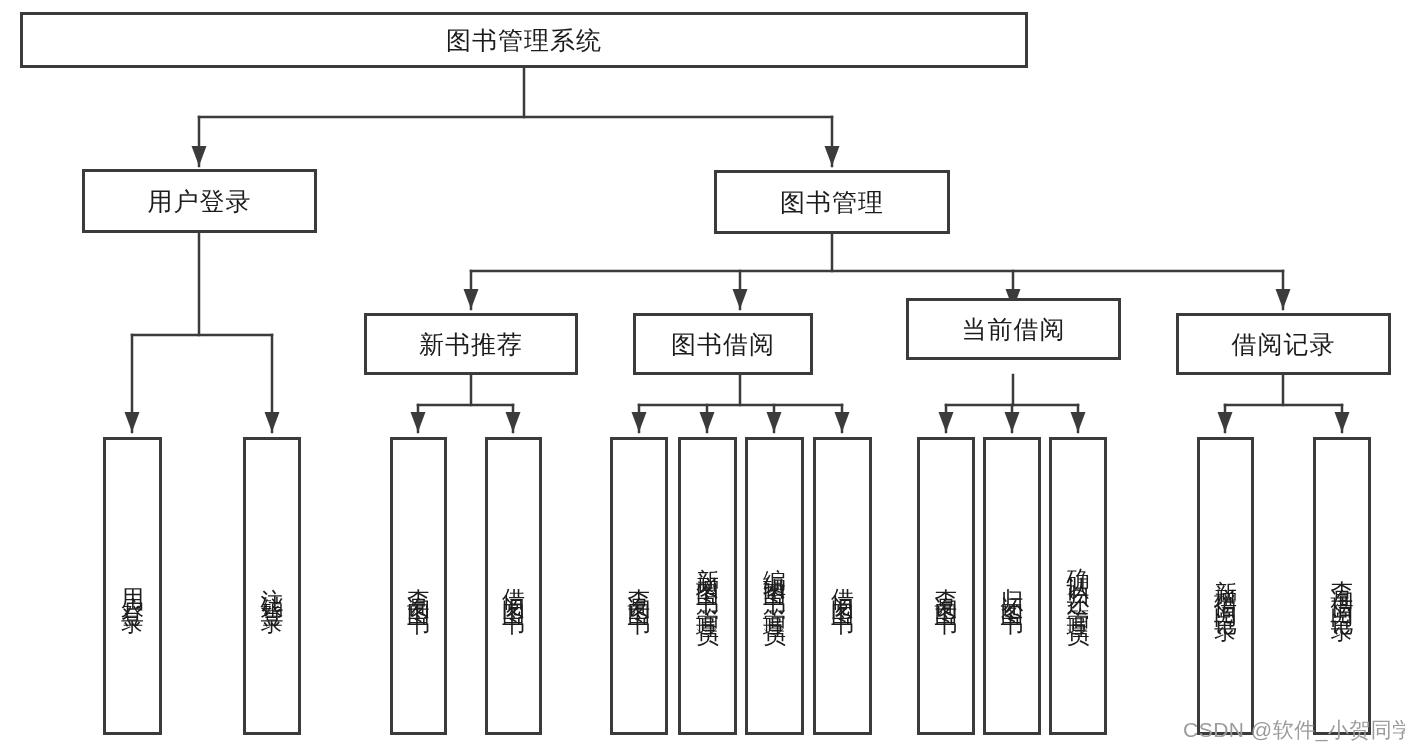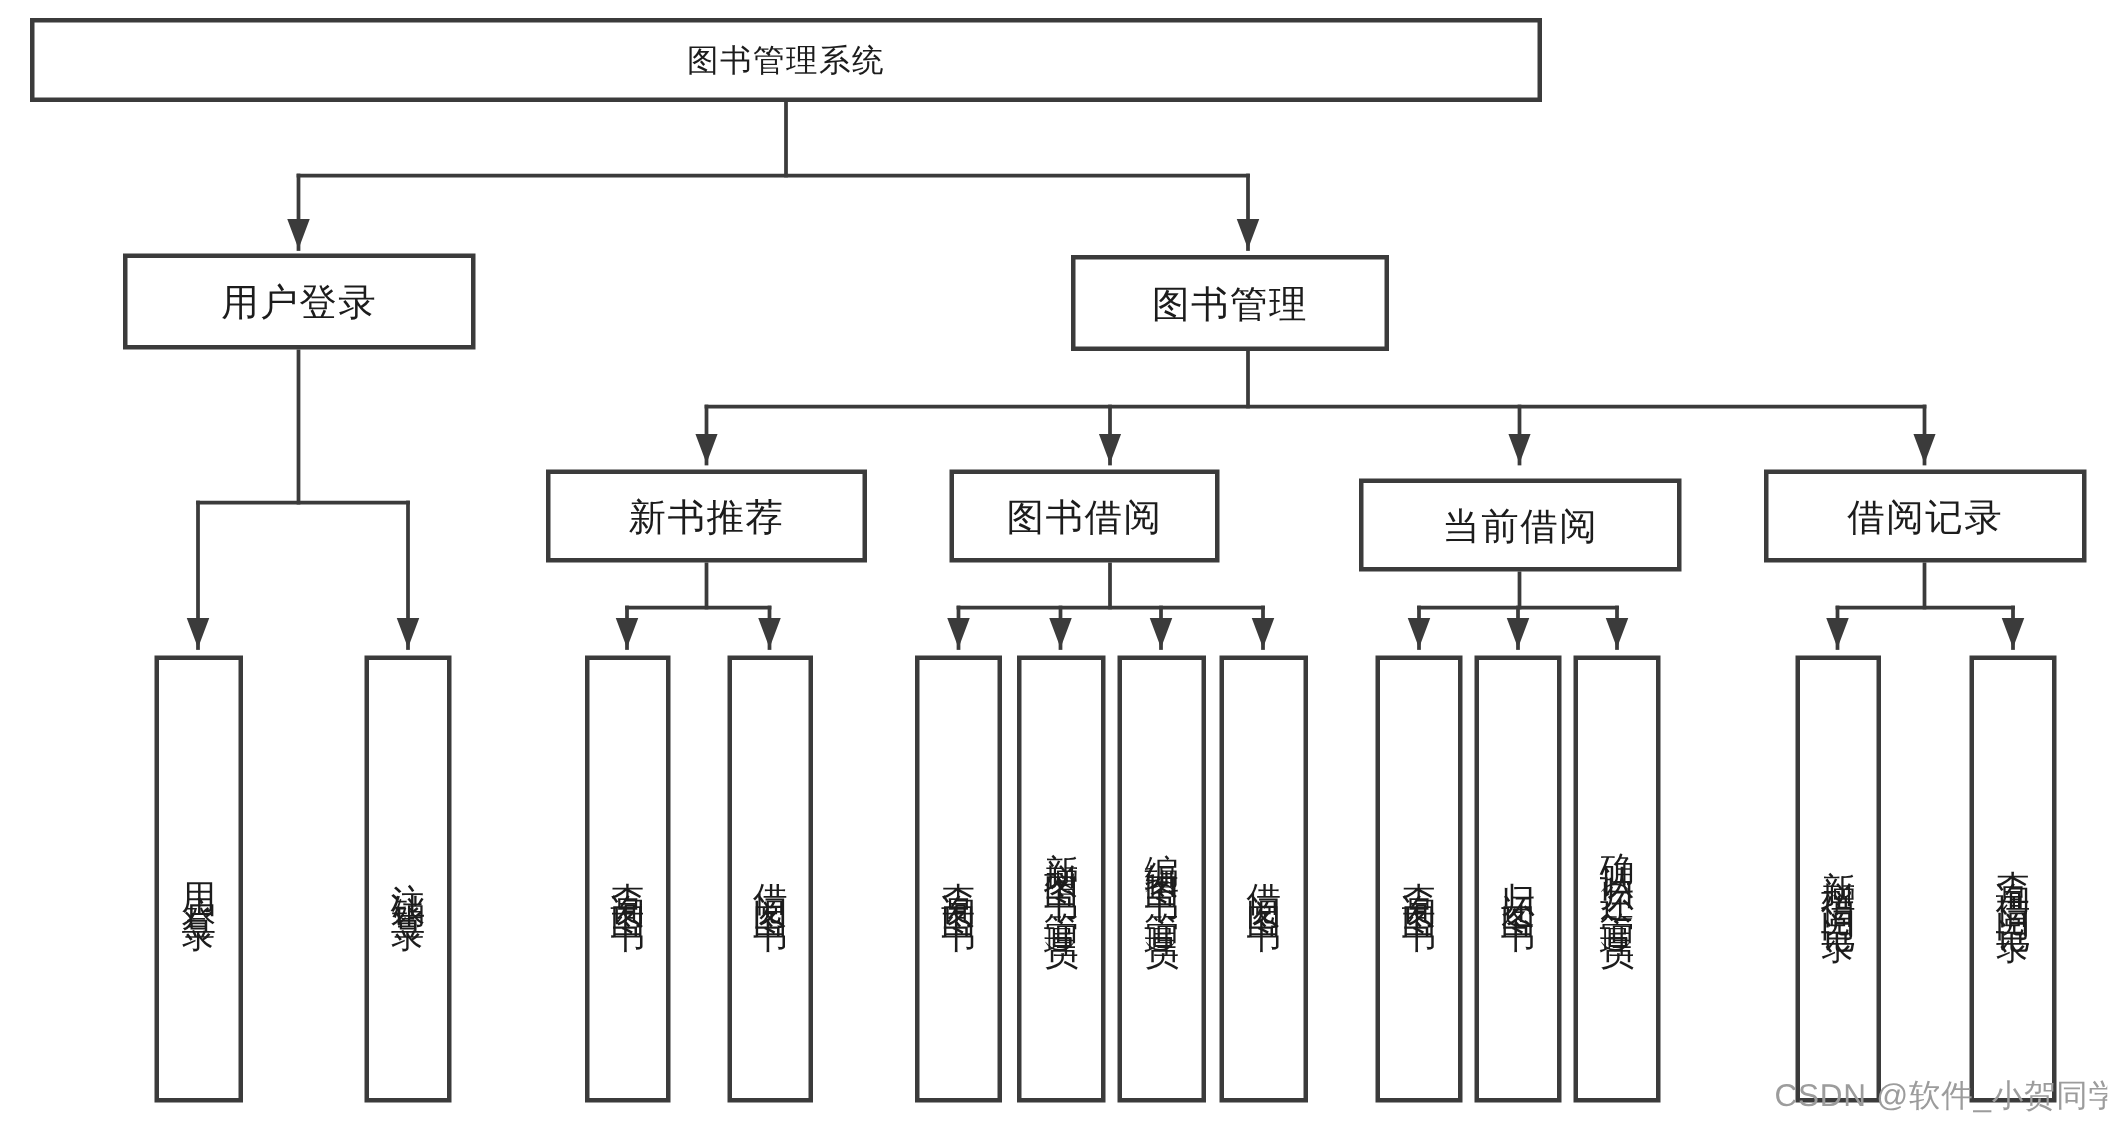--- a/index.html
+++ b/index.html
@@ -21,21 +21,21 @@
     box-sizing: border-box;
     background: #ffffff;
     border: 3px solid #3b3b3b;
     display: flex;
     align-items: center;
     justify-content: center;
     z-index: 1;
     color: #1c1c1c;
   }
   .node.h-label { font-size: 25px; letter-spacing: 1px; }
-  .node.root-label { font-size: 21px; letter-spacing: 1px; }
+  .node.root-label { font-size: 25px; letter-spacing: 1px; }
   .leaf span {
     writing-mode: vertical-rl;
     text-orientation: mixed;
     font-size: 23px;
     letter-spacing: 8px;
     line-height: 1;
     color: #1c1c1c;
   }
   .watermark {
     position: absolute;
@@ -103,31 +103,31 @@
     </g>
   </svg>
 
   <div class="node root-label" style="left:20px; top:12px; width:1008px; height:56px;">
     <span>图书管理系统</span>
   </div>
 
   <div class="node h-label" style="left:82px; top:169px; width:235px; height:64px;">
     <span>用户登录</span>
   </div>
-  <div class="node h-label" style="left:714px; top:170px; width:212px; height:64px;">
+  <div class="node h-label" style="left:714px; top:170px; width:236px; height:64px;">
     <span>图书管理</span>
   </div>
 
   <div class="node h-label" style="left:364px; top:313px; width:214px; height:62px;">
     <span>新书推荐</span>
   </div>
   <div class="node h-label" style="left:633px; top:313px; width:180px; height:62px;">
     <span>图书借阅</span>
   </div>
-  <div class="node h-label" style="left:906px; top:319px; width:215px; height:62px;">
+  <div class="node h-label" style="left:906px; top:298px; width:215px; height:62px;">
     <span>当前借阅</span>
   </div>
   <div class="node h-label" style="left:1176px; top:313px; width:215px; height:62px;">
     <span>借阅记录</span>
   </div>
 
   <div class="node leaf" style="left:103px; top:437px; width:59px; height:298px;">
     <span>用户登录</span>
   </div>
   <div class="node leaf" style="left:243px; top:437px; width:58px; height:298px;">

